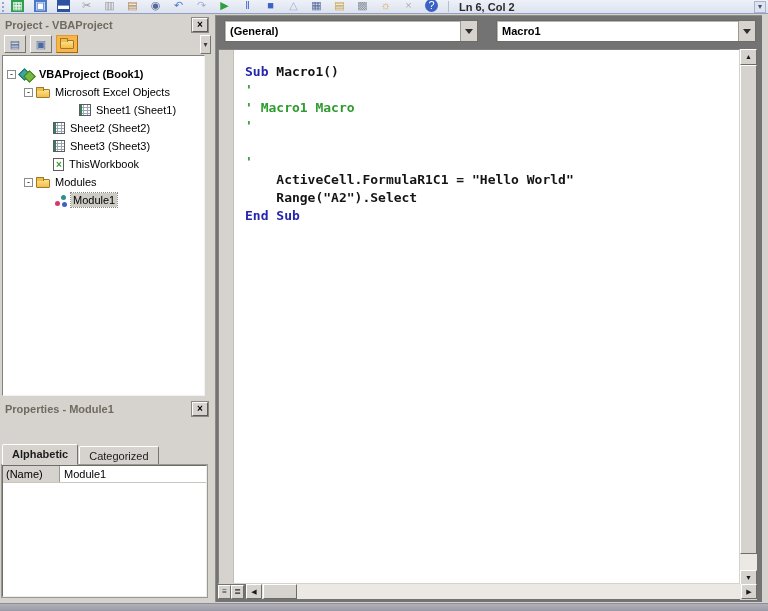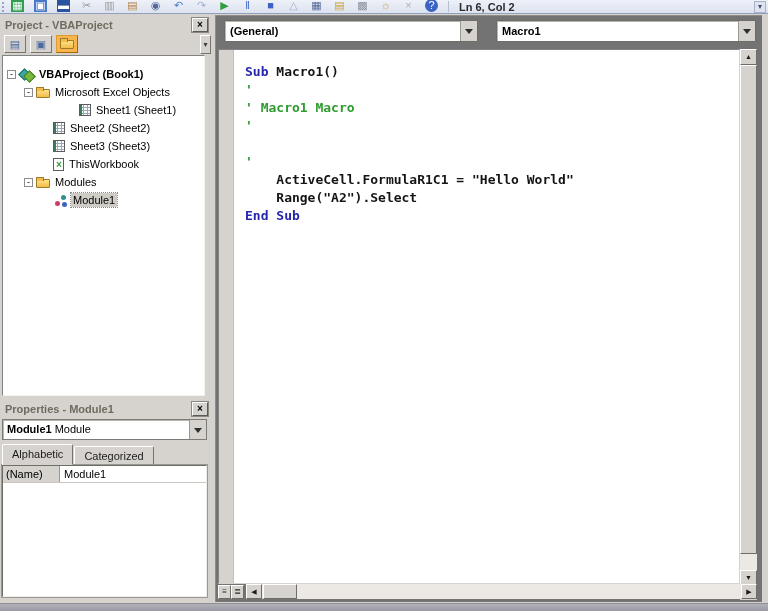--- a/index.html
+++ b/index.html
@@ -74,21 +74,21 @@
     background:#fff;border:1px solid #7c7a75;box-shadow:inset 1px 1px 0 #b9b6b0}
   .prop-combo .combo-label{flex:1;padding:3px 4px;font-size:11px;white-space:nowrap;overflow:hidden}
   .combo-arrow-btn{width:17px;background:#d6d3ce;border-left:1px solid #9a9892;
     display:flex;align-items:center;justify-content:center}
   .combo-arrow-btn::after{content:"";width:0;height:0;border:4px solid rgba(0,0,0,0);
     border-top:5px solid #2e2e2e;margin-top:5px}
   .tabs{position:absolute;left:0;top:44px;right:4px;height:21px;display:flex;align-items:flex-end}
   .tab{height:19px;padding:3px 9px 0;font-size:11px;background:#d6d3ce;
     border:1px solid;border-color:#ffffff #77746d rgba(0,0,0,0) #ffffff;margin-right:1px;
     border-radius:2px 2px 0 0;color:#1c1c1c}
-  .tab.active{height:21px;font-weight:normal;z-index:2}
+  .tab.active{height:21px;font-weight:bold;z-index:2}
   .prop-grid{position:absolute;left:0;top:65px;right:4px;bottom:3px;background:#fff;
     border:1px solid;border-color:#6e6c67 #efede9 #efede9 #6e6c67;outline:1px solid #9a9892}
   .prop-row{display:flex;height:17px;border-bottom:1px solid #c9c6c0}
   .prop-name{width:57px;background:#d6d3ce;border-right:1px solid #9a9892;padding:2px 3px;font-size:11px}
   .prop-value{flex:1;padding:2px 4px;font-size:11px}
 
   
   .code-window{position:absolute;left:215px;top:15px;width:547px;height:587px;background:#737373;
     border-left:1px solid #8e8c86;border-top:1px solid #8e8c86}
   .combo-row{position:absolute;left:0;top:4px;height:24px;width:100%}
@@ -202,27 +202,20 @@
         <span class="tree-label selected">Module1</span>
       </div>
     </div>
 </div>
 
 <div class="properties-panel">
   <div class="panel-header">
     <span>Properties - Module1</span>
     <span class="close-btn">×</span>
   </div>
-  <div class="prop-combo">
-    <span class="combo-label">
-      <b>Module1</b>
-      <span>Module</span>
-    </span>
-    <span class="combo-arrow-btn"></span>
-  </div>
   <div class="tabs">
     <span class="tab active">Alphabetic</span>
     <span class="tab">Categorized</span>
   </div>
   <div class="prop-grid">
       <div class="prop-row">
         <div class="prop-name">(Name)</div>
         <div class="prop-value">Module1</div>
       </div>
     </div>

